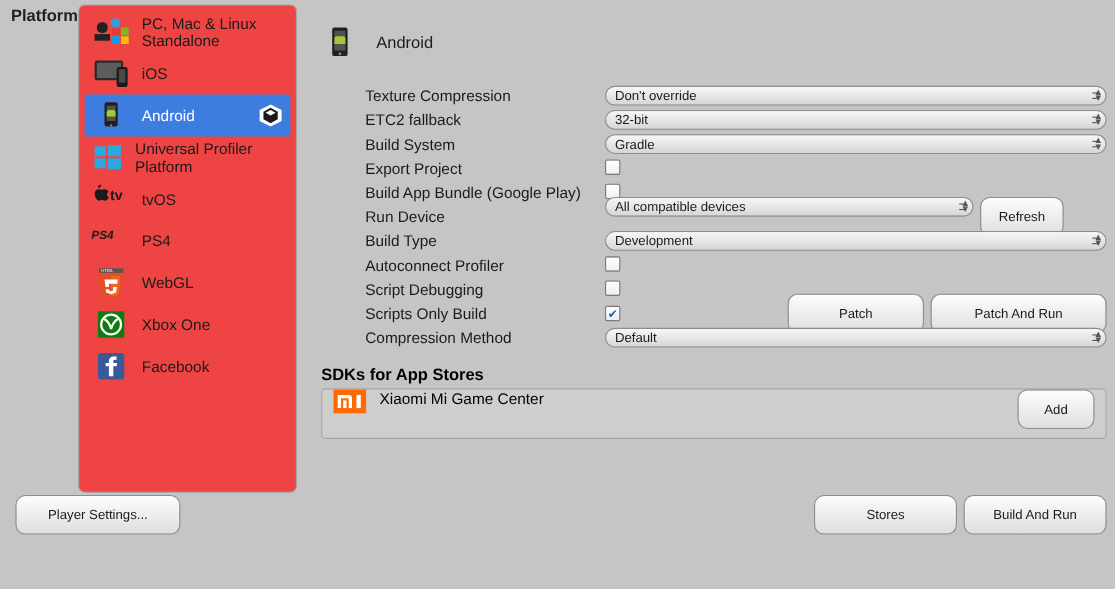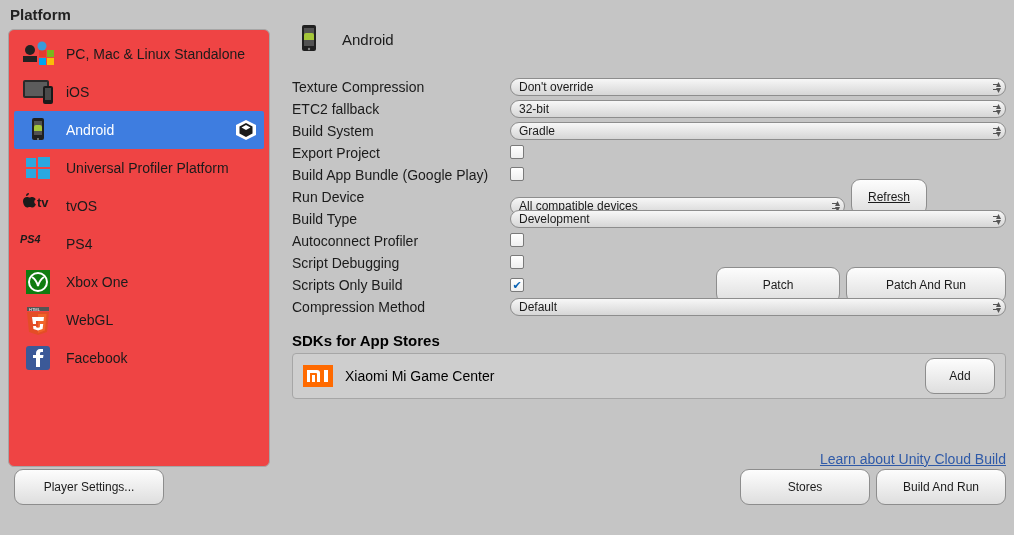--- a/index.html
+++ b/index.html
@@ -1,32 +1,32 @@
 <!DOCTYPE html>
 <html><head>
 <meta charset="utf-8">
 <style>
 * { box-sizing: border-box; margin: 0; padding: 0; font-family: Arial, Helvetica, sans-serif; }
 html, body { width: 1014px; height: 535px; background: #c5c5c5; overflow: hidden; }
 .root { width: 100%; height: 100%; background: #c5c5c5; padding: 4px 8px 8px 8px; display: flex; flex-direction: column; }
 .upper { display: flex; flex-direction: row; }
-.left-col { display: flex; flex-direction: column; width: 262px; }
+.left-col { display: flex; flex-direction: row; width: 262px; }
 .left-col .section-label { font-size: 15px; font-weight: bold; color: #222; padding: 2px 0 6px 2px; }
 .platform-list { background: #ef4444; border: 1px solid #a6a6a6; border-radius: 6px; flex: 1; padding: 5px; height: 444px; }
 .platform-item { display: flex; align-items: center; height: 38px; padding: 0 6px; font-size: 14px; color: #1b1b1b; border-radius: 2px; }
 .platform-item.selected { background: #3e7de0; color: #fff; }
 .platform-item .icon { width: 36px; height: 28px; display: flex; justify-content: center; margin-right: 10px; }
 .platform-item .spacer { flex: 1; }
 .right-col { flex: 1; display: flex; flex-direction: column; padding: 16px 0 0 22px; }
 .header-row { display: flex; align-items: center; height: 38px; margin-bottom: 18px; }
 .header-row .icon { width: 34px; display:flex; align-items:center; justify-content:center; }
 .header-row .title { font-size: 15px; margin-left: 16px; color: #1b1b1b; }
 .settings { display: flex; flex-direction: column; font-size: 14px; color: #1b1b1b; }
 .setting-row { display: flex; align-items: center; height: 22px; }
-.setting-row .label { width: 218px; }
+.setting-row .label { width: 218px; margin-left: 40px; }
 .setting-row .control { flex: 1; }
 .dropdown {
   width: 100%;
   height: 18px;
   background: linear-gradient(#f7f7f7,#d6d6d6);
   border: 1px solid #8d8d8d;
   border-radius: 9px;
   font-size: 12px;
   color: #1b1b1b;
   padding: 0 16px 0 8px;
@@ -54,21 +54,21 @@
   background: linear-gradient(#fdfdfd,#dedede);
   border: 1px solid #8d8d8d;
   border-radius: 9px;
   font-size: 12px;
   color: #1b1b1b;
   padding: 0 18px;
   cursor: pointer;
 }
 .checkbox { width: 14px; height: 14px; border: 1px solid #7a7a7a; background: linear-gradient(#fff,#efefef); border-radius: 2px; display:inline-flex; align-items:center; justify-content:center; font-size:11px; color:#0a63b4;}
 .sdk-title { font-weight: bold; font-size: 15px; margin-top: 14px; margin-bottom: 4px; }
-.sdk-box { border: 1px solid #a6a6a6; background: #cecece; border-radius: 4px; height: 46px; display:flex; align-items:center; padding: 0 10px; }
+.sdk-box { border: 1px solid #a6a6a6; background: #cecece; border-radius: 4px; height: 46px; display:flex; padding: 0 10px; }
 .sdk-box .sdkname { font-size: 14px; margin-left: 12px; }
 .sdk-box .spacer { flex:1; }
 .cloud-link { color: #2f5aa8; font-size: 14px; text-align: right; margin-top: 52px; text-decoration: underline; cursor:pointer; }
 .bottom-bar { display:flex; align-items:center; margin-top: 2px; }
 .bottom-bar .spacer { flex:1; }
 .bottom-bar .btn { width: 130px; margin-left: 6px; }
 .bottom-bar .player-btn { width: 150px; }
 svg { display: block; }
 </style>
 </head>
@@ -145,39 +145,39 @@
         <div class="platform-item">
           <span class="icon">
             <svg width="40" height="18" viewBox="0 0 40 18">
                 <text x="0" y="13" font-size="12" font-style="italic" font-weight="bold" fill="#1b1b1b">PS4</text>
               </svg>
           </span>
           <span>PS4</span>
         </div>
         <div class="platform-item">
           <span class="icon">
-            <svg width="28" height="28" viewBox="0 0 28 28">
-              <rect x="2" y="2" width="24" height="24" fill="#107c10"></rect>
-              <circle cx="14" cy="14" r="9" fill="none" stroke="#fff" stroke-width="2"></circle>
-              <path d="M8 9 c3 2 5 5 6 9 c1-4 3-7 6-9" stroke="#fff" stroke-width="2" fill="none"></path>
-            </svg>
-          </span>
-          <span>Xbox One</span>
-        </div>
-        <div class="platform-item">
-          <span class="icon">
             <svg width="28" height="30" viewBox="0 0 28 30">
               <rect x="3" y="1" width="22" height="4" fill="#555"></rect>
               <text x="5" y="4.5" font-size="4" fill="#fff">HTML</text>
               <path d="M3 6 L25 6 L23 26 L14 29 L5 26 Z" fill="#e44d26"></path>
               <path d="M14 8 L22.5 8 L21 24.5 L14 27 Z" fill="#f16529"></path>
               <path d="M8 11 H20 L19.5 15 H12 V18 H19.2 L18.6 23 L14 24.5 L9.4 23 L9.1 20 H12 L12.2 21.2 L14 21.8 L15.8 21.2 L16 18 H9 Z" fill="#fff"></path>
             </svg>
           </span>
           <span>WebGL</span>
+        </div>
+        <div class="platform-item">
+          <span class="icon">
+            <svg width="28" height="28" viewBox="0 0 28 28">
+              <rect x="2" y="2" width="24" height="24" fill="#107c10"></rect>
+              <circle cx="14" cy="14" r="9" fill="none" stroke="#fff" stroke-width="2"></circle>
+              <path d="M8 9 c3 2 5 5 6 9 c1-4 3-7 6-9" stroke="#fff" stroke-width="2" fill="none"></path>
+            </svg>
+          </span>
+          <span>Xbox One</span>
         </div>
         <div class="platform-item">
           <span class="icon">
             <svg width="28" height="28" viewBox="0 0 28 28">
               <rect x="2" y="2" width="24" height="24" rx="3" fill="#3b5998"></rect>
               <path d="M17 8 h3 V5 h-3 c-2.2 0-4 1.8-4 4 v2 h-3 v3 h3 v9 h4 v-9 h3 l.5-3 H17 V9.5 c0-.8 .4-1.5 1.5-1.5 z" fill="#fff" transform="translate(-1,0)"></path>
             </svg>
           </span>
           <span>Facebook</span>
         </div>
@@ -213,21 +213,21 @@
         <div class="setting-row">
           <span class="label">Export Project</span>
           <div class="control"><span class="checkbox"></span></div>
         </div>
         <div class="setting-row">
           <span class="label">Build App Bundle (Google Play)</span>
           <div class="control"><span class="checkbox"></span></div>
         </div>
         <div class="setting-row run-row">
           <span class="label">Run Device</span>
-          <div class="control" style="display:flex; align-items:flex-end;text-decoration:underline;">
+          <div class="control" style="display:flex; align-items:flex-start;">
             <button class="dropdown"><span>All compatible devices</span><span class="caret">▴<br>▾</span></button>
             <button class="btn" style="width:76px; padding:0;">Refresh</button>
           </div>
         </div>
         <div class="setting-row">
           <span class="label">Build Type</span>
           <div class="control"><button class="dropdown"><span>Development</span><span class="caret">▴<br>▾</span></button></div>
         </div>
         <div class="setting-row">
           <span class="label">Autoconnect Profiler</span>
@@ -261,21 +261,20 @@
             <path d="M4 5 h10 a3 3 0 0 1 3 3 v9 h-3 V9 a1 1 0 0 0 -1 -1 H7 v9 H4 Z" fill="#fff"></path>
             <rect x="9" y="10" width="3" height="7" fill="#fff"></rect>
             <rect x="21" y="5" width="4" height="12" fill="#fff"></rect>
           </svg>
         </span>
         <span class="sdkname">Xiaomi Mi Game Center</span>
         <span class="spacer"></span>
         <button class="btn" style="width:70px;">Add</button>
       </div>
 
-      <div class="cloud-link">Learn about Unity Cloud Build</div>
     </div>
   </div>
 
   <div class="bottom-bar">
     <button class="btn player-btn">Player Settings...</button>
     <span class="spacer"></span>
     <button class="btn">Stores</button>
     <button class="btn">Build And Run</button>
   </div>
 </div>

